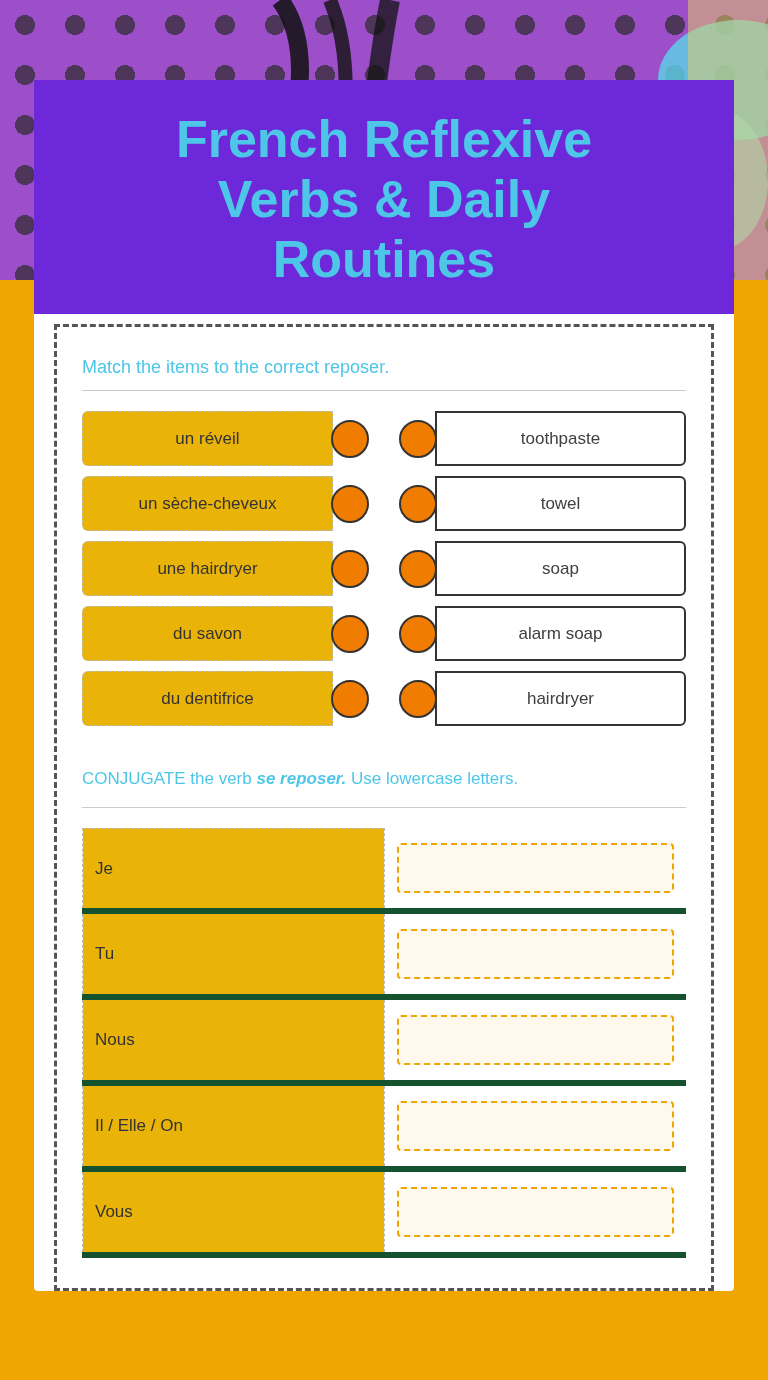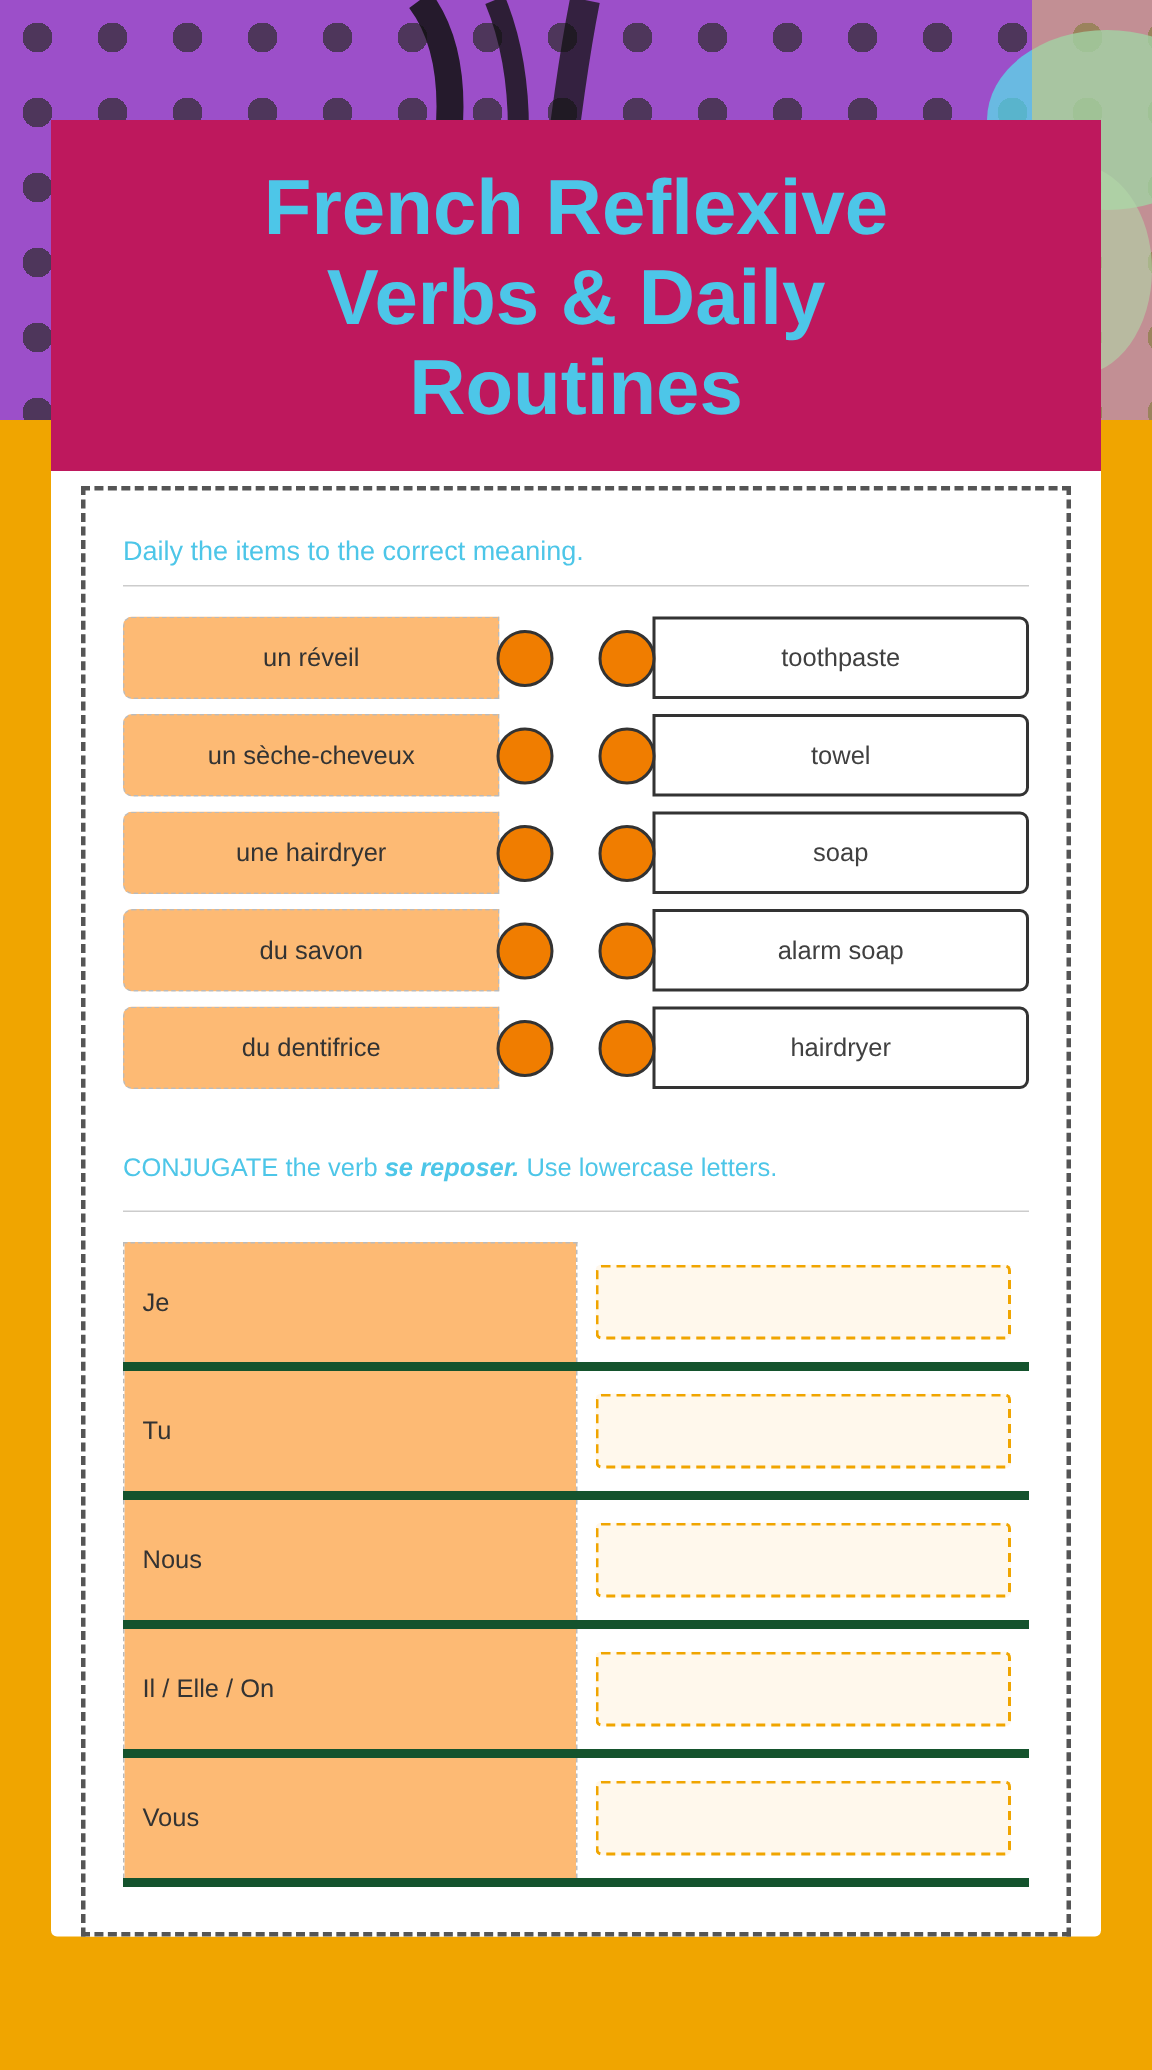--- a/index.html
+++ b/index.html
@@ -57,21 +57,21 @@
       z-index: 10;
       background: white;
       margin: 0 auto;
       margin-top: 80px;
       width: 700px;
       border-radius: 4px;
     }
 
     
     .title-area {
-      background: #be185d;
+      background: #6d28d9;
       text-align: center;
       padding: 30px 44px 25px;
     }
 
     .title-area h1 {
       font-size: 52px;
       color: #4dc6e8;
       font-weight: 700;
       line-height: 1.15;
     }
@@ -222,21 +222,21 @@
       border: 2px dashed #f0a500;
       background: #fff8ec;
       min-height: 50px;
       border-radius: 4px;
       width: 100%;
       display: block;
     }
 
     .subject-cell {
       border: 1px dashed #bbb !important;
-      background: #fdba74;
+      background: #eab308;
       color: #333;
     }
   </style>
 </head>
 <body>
 
 <div class="bg-top"></div>
 
 <svg class="brush-strokes" viewBox="0 0 768 280" preserveAspectRatio="none">
   <path d="M280 0 Q310 40 295 120 Q285 180 300 280" stroke="#111" stroke-width="18" fill="none" opacity="0.85"></path>
@@ -256,21 +256,21 @@
     <h1>
       <span>French Reflexive</span><br>
       <span>Verbs &amp; Daily</span><br>
       <span>Routines</span>
     </h1>
   </div>
 
   <div class="content-area">
 
     <div>
-      <p class="section-title">Daily the items to the correct meaning.</p>
+      <p class="section-title">Match the items to the correct reposer.</p>
       <hr class="section-divider">
 
       <div class="match-container">
 
         <div class="row-pair">
           <div class="left-item">
             <div class="match-box subject-cell">
               <span>un réveil</span>
             </div>
             <div class="dot-orange"></div>

